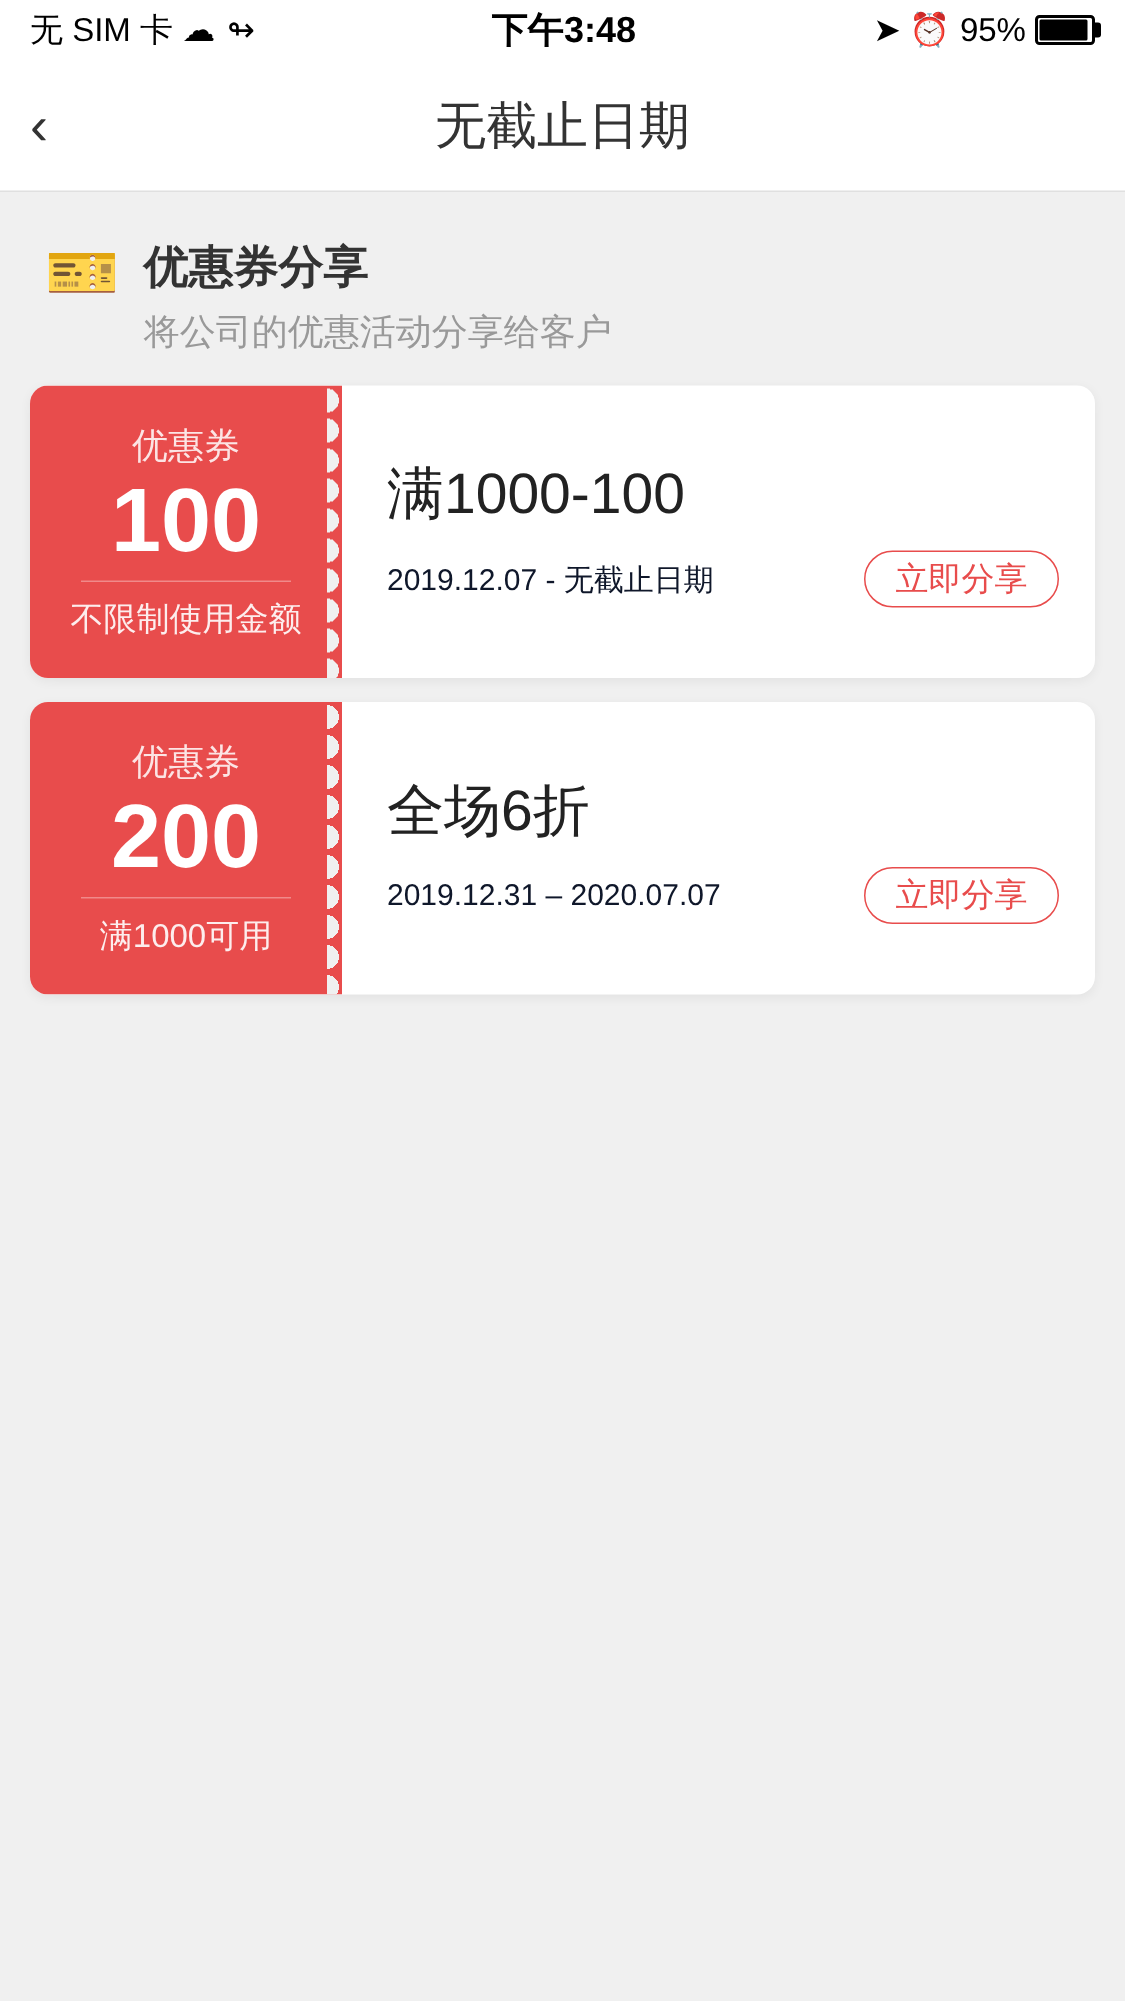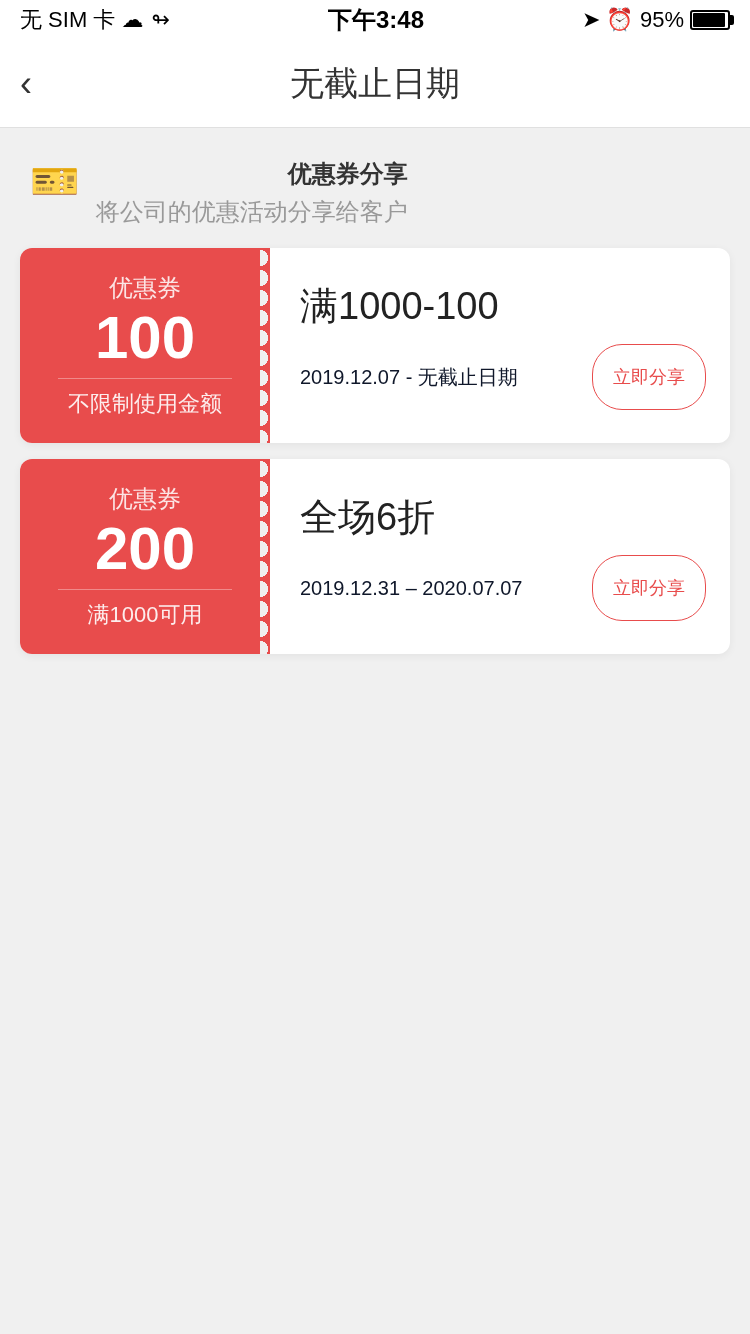--- a/index.html
+++ b/index.html
@@ -104,24 +104,23 @@
     .section-icon {
       font-size: 40px;
       flex-shrink: 0;
     }
     .section-text-block {
       display: flex;
       flex-direction: column;
       gap: 6px;
     }
     .section-title {
-      font-size: 24px;
+      font-size: 30px;
       font-weight: 600;
       color: #333;
-      text-align: right;
     }
     .section-subtitle {
       font-size: 24px;
       color: #999;
     }
 
     
     .coupon-list {
       background: #f0f0f0;
       padding: 0 20px;
@@ -137,21 +136,21 @@
       border-radius: 12px;
       overflow: hidden;
       display: flex;
       flex-direction: row;
       box-shadow: 0 2px 8px rgba(0,0,0,0.06);
       position: relative;
     }
 
     
     .coupon-left {
-      width: 250px;
+      width: 208px;
       background: #e84c4c;
       display: flex;
       flex-direction: column;
       align-items: center;
       justify-content: center;
       padding: 24px 16px;
       position: relative;
       flex-shrink: 0;
     }
 
@@ -213,22 +212,22 @@
       gap: 10px;
     }
     .coupon-date {
       font-size: 20px;
       color: #0f172a;
       flex-shrink: 0;
     }
     .share-btn {
       border: 1.5px solid #e84c4c;
       border-radius: 30px;
-      padding: 20px 20px;
-      font-size: 18px;
+      padding: 3px 20px;
+      font-size: 22px;
       color: #e84c4c;
       background: transparent;
       cursor: pointer;
       white-space: nowrap;
       flex-shrink: 0;
     }
 
     
     .empty-area {
       flex: 1;

